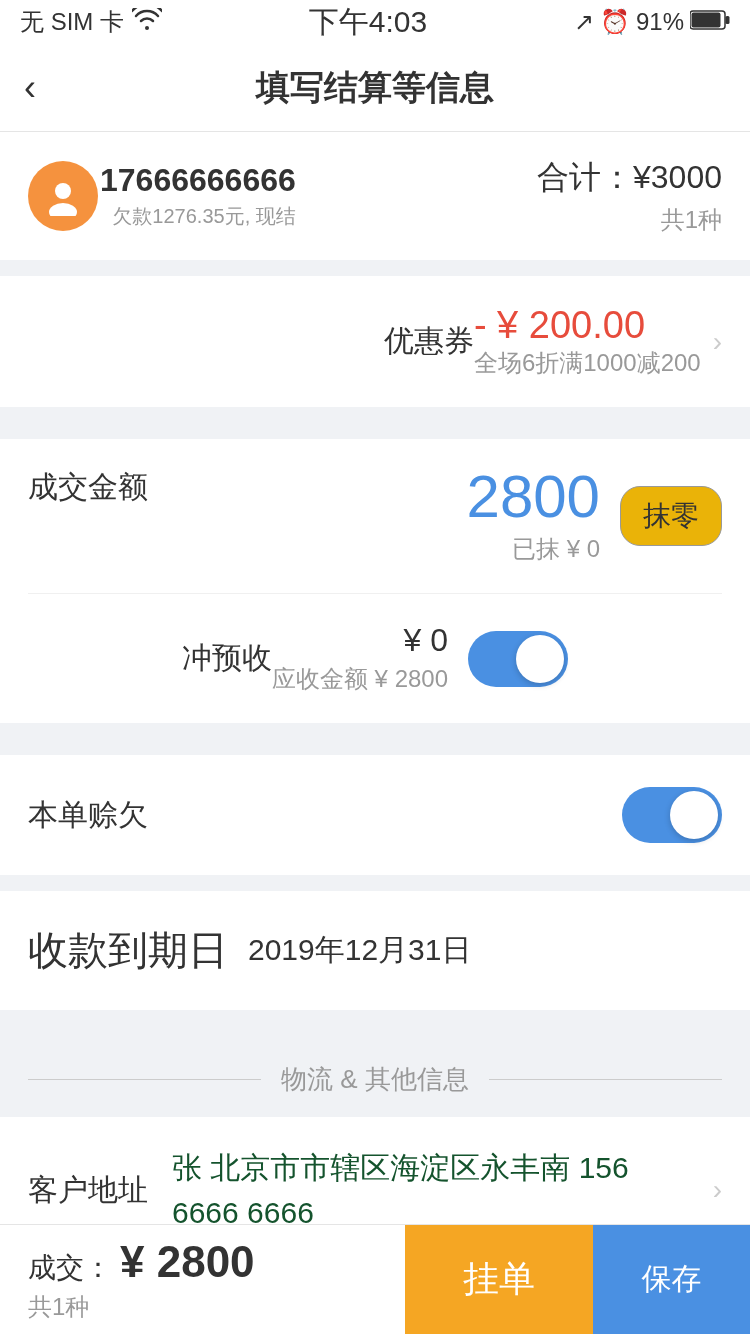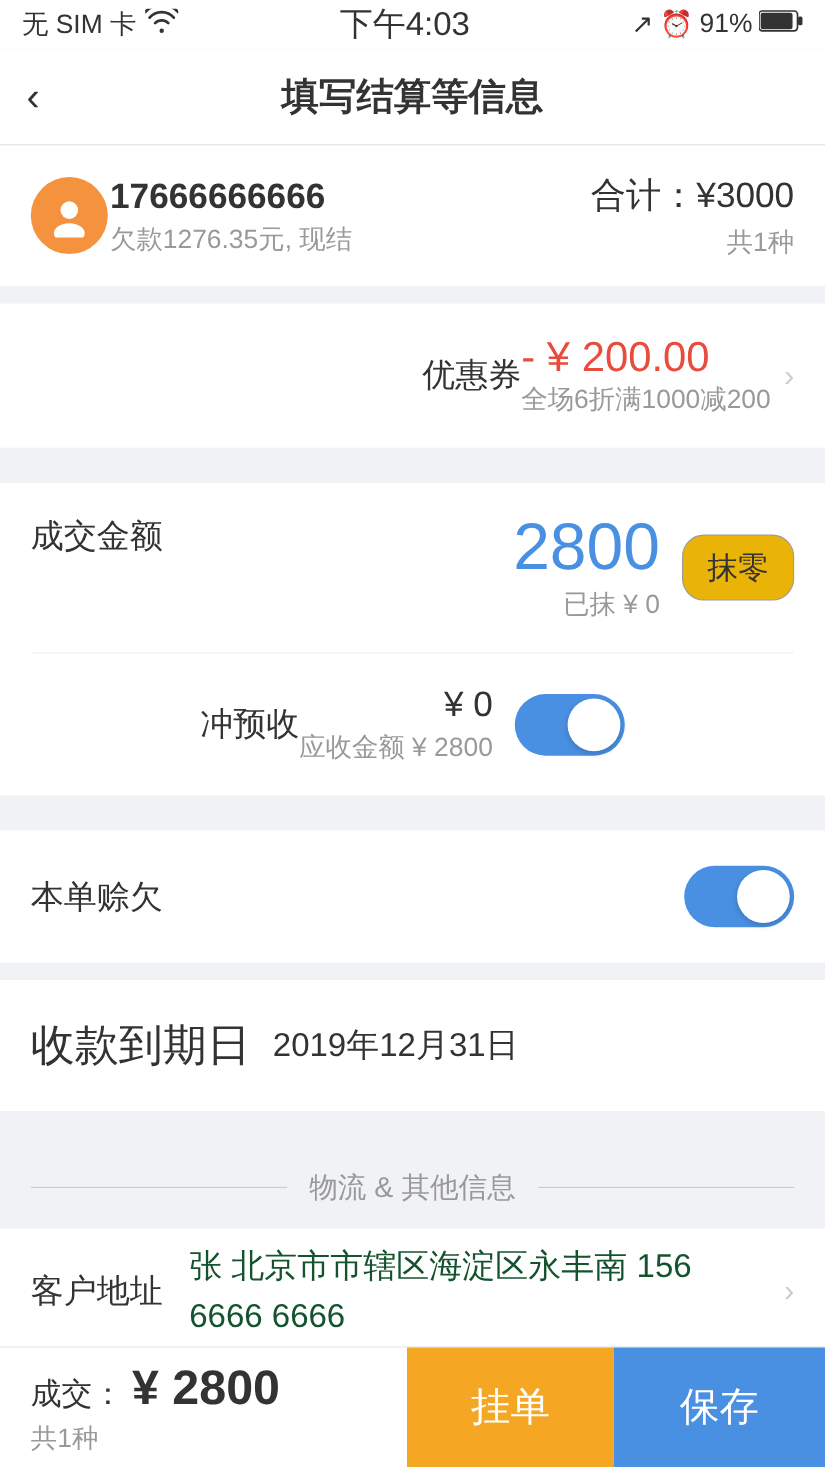--- a/index.html
+++ b/index.html
@@ -75,21 +75,21 @@
       margin-bottom: 16px;
     }
     .user-left { display: flex; align-items: center; gap: 2px; }
     .avatar {
       width: 70px; height: 70px; border-radius: 50%;
       background: #f5923e;
       display: flex; align-items: center; justify-content: center;
       color: #fff; font-size: 36px; flex-shrink: 0;
     }
     .user-name { font-size: 32px; font-weight: 600; color: #333; }
-    .user-sub { font-size: 24px; color: #999; margin-top: 4px; text-align: right; }
+    .user-sub { font-size: 20px; color: #999; margin-top: 4px; text-align: right; }
     .user-right { text-align: right; }
     .user-total { font-size: 32px; color: #333; }
     .user-count { font-size: 24px; color: #999; margin-top: 4px; }
 
     
     .coupon-row {
       background: #fff;
       padding: 28px 28px;
       display: flex;
       align-items: center;
@@ -207,21 +207,21 @@
     }
     .divider-text {
       font-size: 26px;
       color: #999;
       white-space: nowrap;
     }
 
     
     .address-row {
       background: #fff;
-      padding: 12px 28px;
+      padding: 28px 28px;
       display: flex;
       align-items: center;
       justify-content: flex-start;
     }
     .address-label { font-size: 30px; color: #333; flex-shrink: 0; margin-right: 24px; }
     .address-value { font-size: 30px; color: #14532d; flex: 1; line-height: 1.5; }
     .address-right { color: #ccc; font-size: 28px; margin-left: 12px; }
 
     
     .bottom-bar {
@@ -246,24 +246,24 @@
     .btn-suspend {
       width: 188px; height: 110px;
       background: #f5a623;
       border: none;
       font-size: 36px;
       color: #fff;
       cursor: pointer;
       display: flex; align-items: center; justify-content: center;
     }
     .btn-save {
-      width: 192px; height: 110px;
+      width: 157px; height: 110px;
       background: #4a90e2;
       border: none;
-      font-size: 36px;
+      font-size: 30px;
       color: #fff;
       cursor: pointer;
       display: flex; align-items: center; justify-content: center;
     }
     .empty-space {
       background: #f0f2f5;
       height: 160px;
     }
   </style>
 </head>

